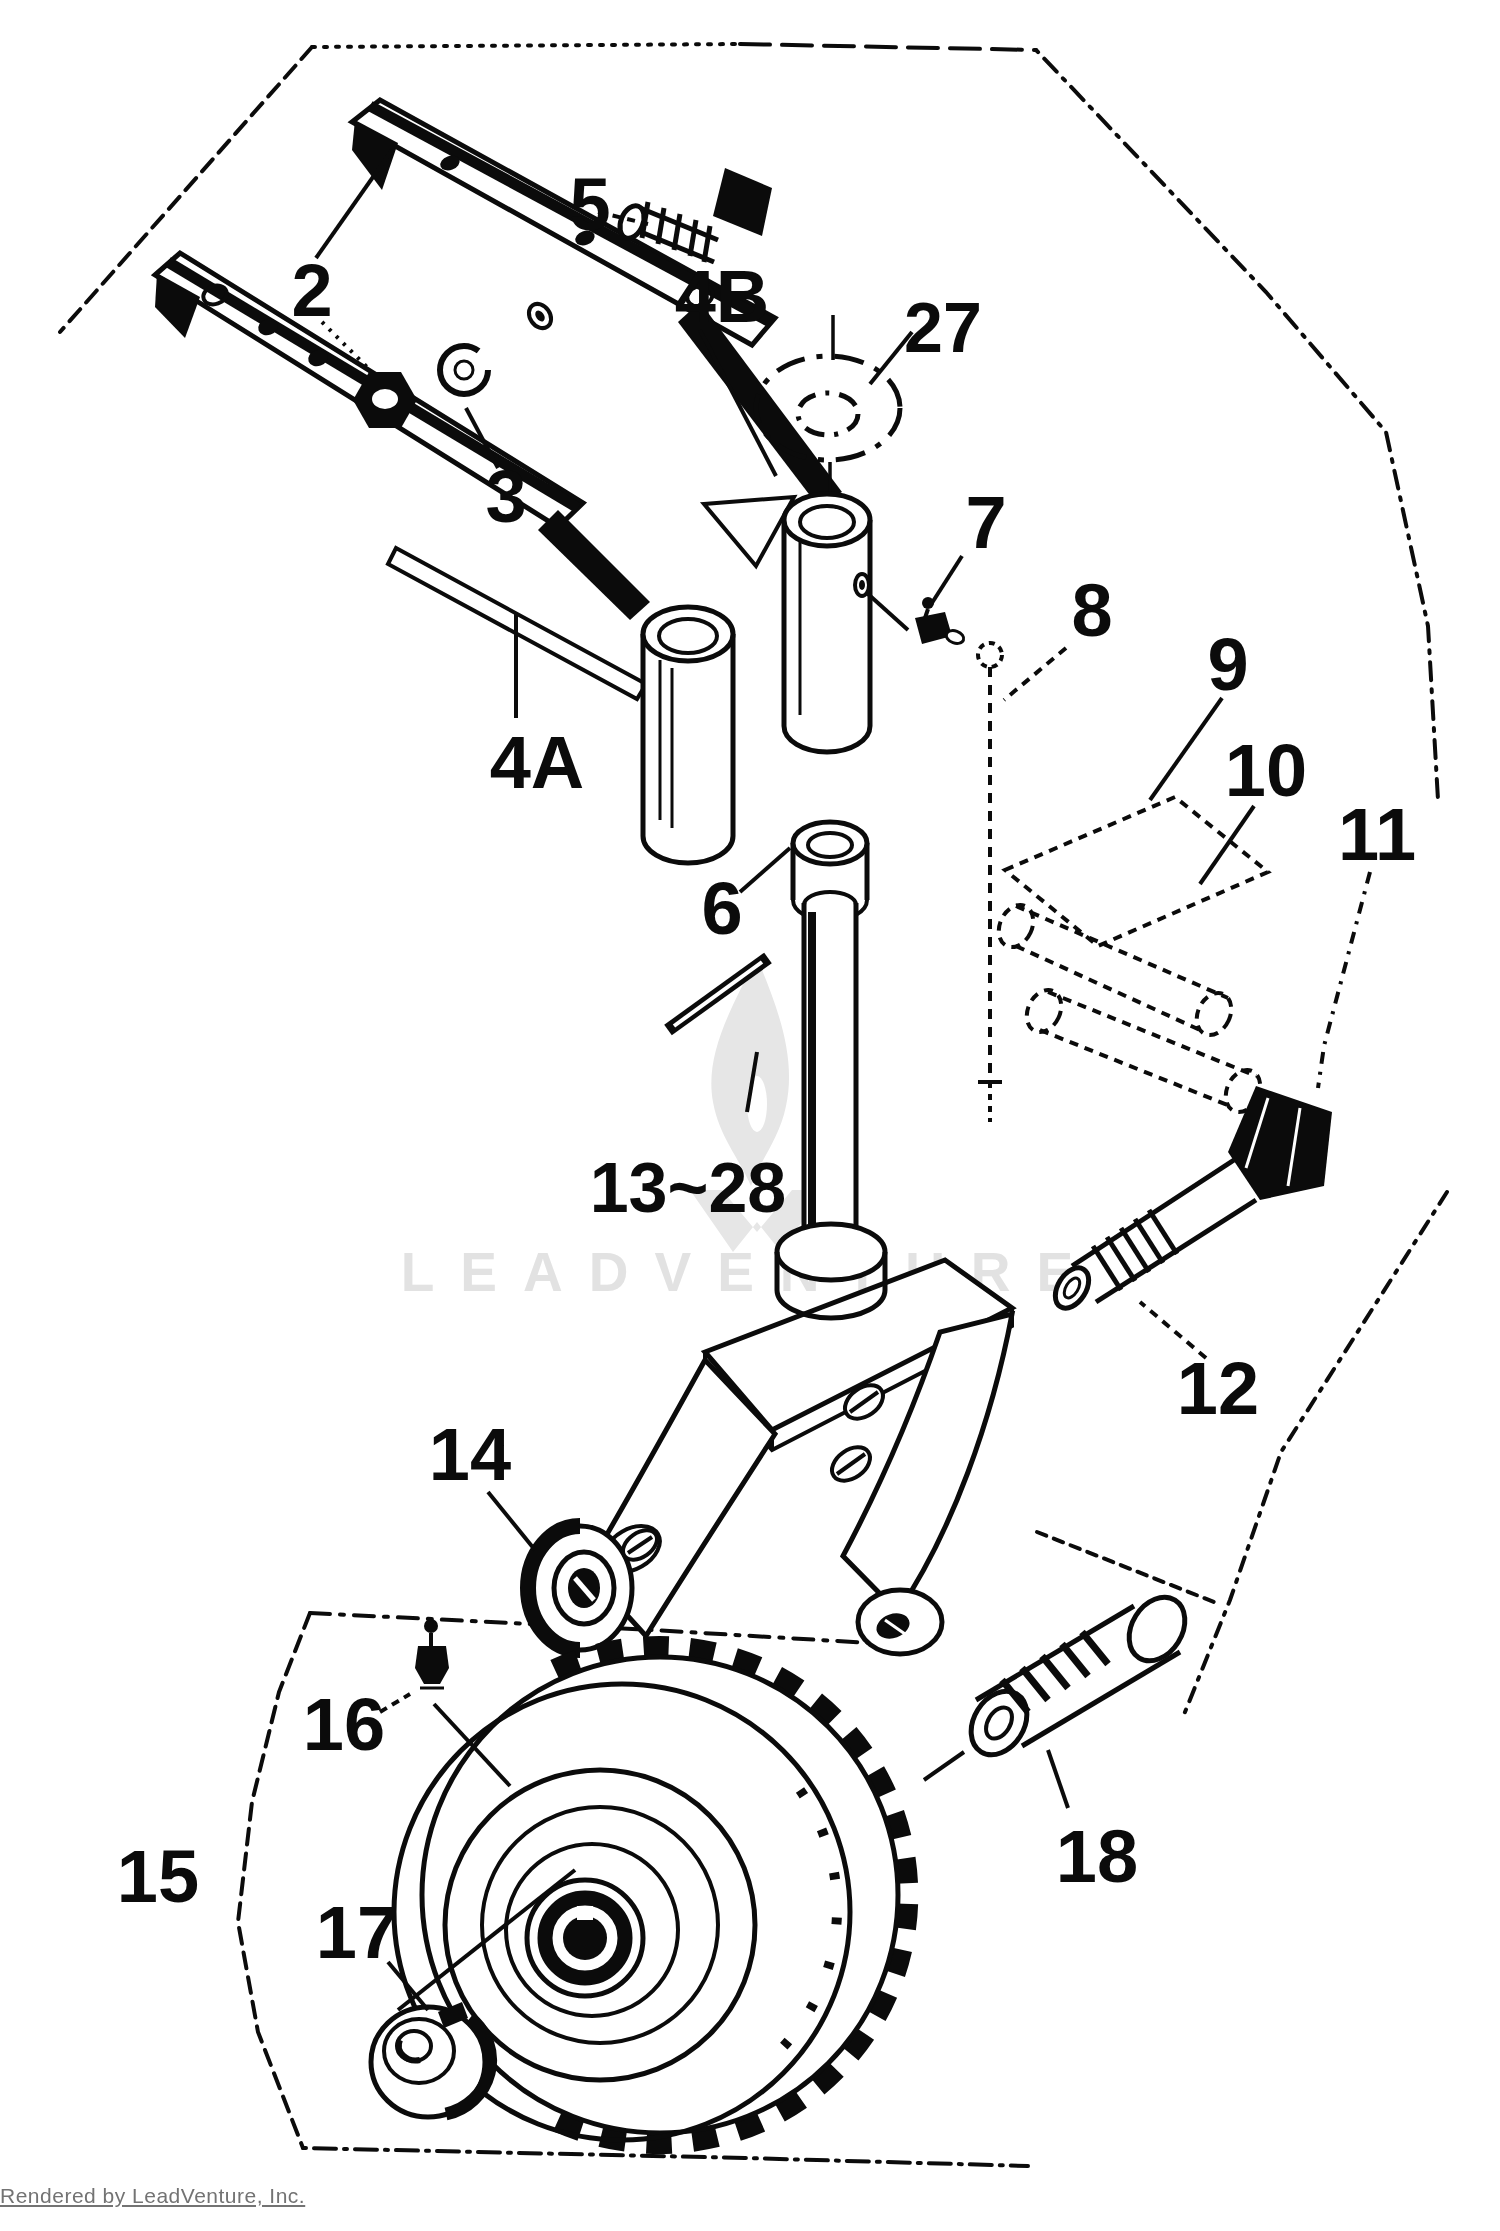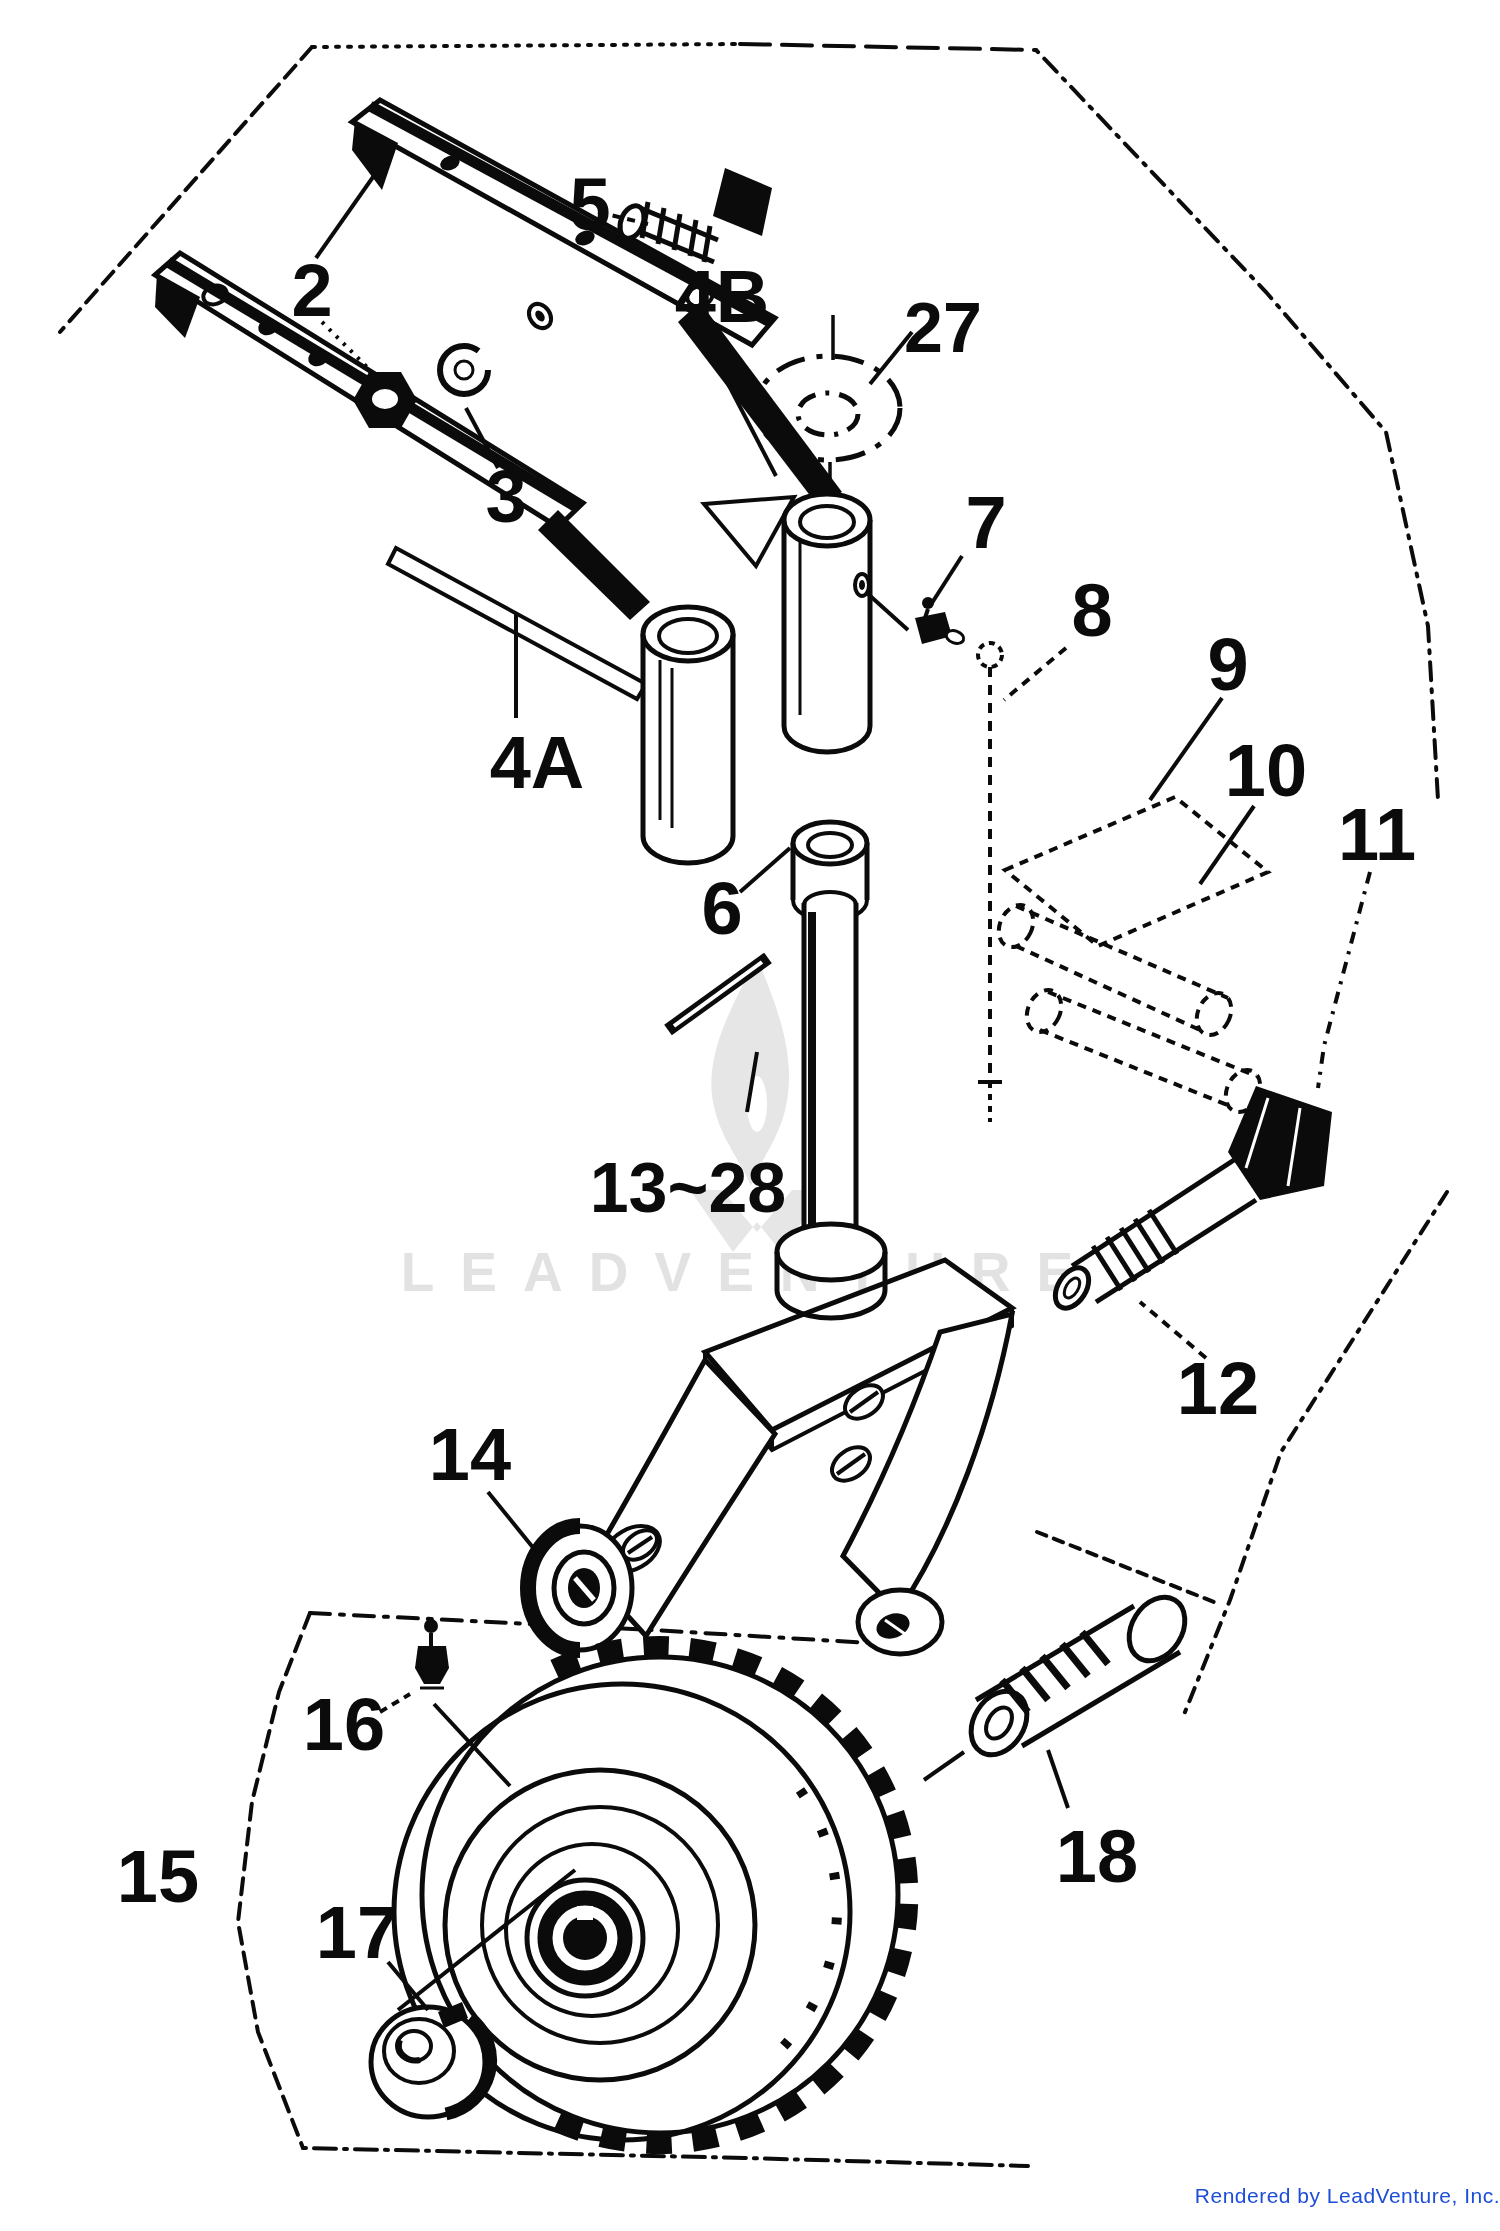--- a/index.html
+++ b/index.html
@@ -5,22 +5,22 @@
   html,body{margin:0;padding:0;background:#fff;}
   .stage{position:relative;width:1500px;height:2231px;background:#fff;overflow:hidden;
          font-family:"Liberation Sans",sans-serif;}
   svg{position:absolute;inset:0;}
   svg text.callout{font-family:"Liberation Sans",sans-serif;font-weight:700;fill:#0b0b0b;
                    font-size:74px;text-anchor:middle;}
   svg text.callout.big{font-size:70px;}
   svg text.wm{font-family:"Liberation Sans",sans-serif;font-weight:700;fill:#e2e2e2;
               font-size:55px;letter-spacing:26px;text-anchor:middle;}
   .art{stroke:#0b0b0b;fill:none;stroke-width:4;}
-  .caption{position:absolute;left:0;right:0;top:2184px;text-align:right;
-           font-size:21px;color:#1d4ed8;letter-spacing:0.5px;}
+  .caption{position:absolute;left:0;right:0;top:2184px;text-align:left;
+           font-size:21px;color:#737373;letter-spacing:0.5px;text-decoration:underline;}
 </style>
 </head>
 <body>
 
 <div class="stage">
 <svg viewBox="0 0 1500 2231" width="1500" height="2231">
 
   <g>
     <path d="M757,958 C727,1014 705,1058 713,1102 C719,1136 739,1158 751,1186
              C760,1160 779,1140 786,1106 C796,1060 780,1012 757,958 Z" fill="#e6e6e6"></path>

